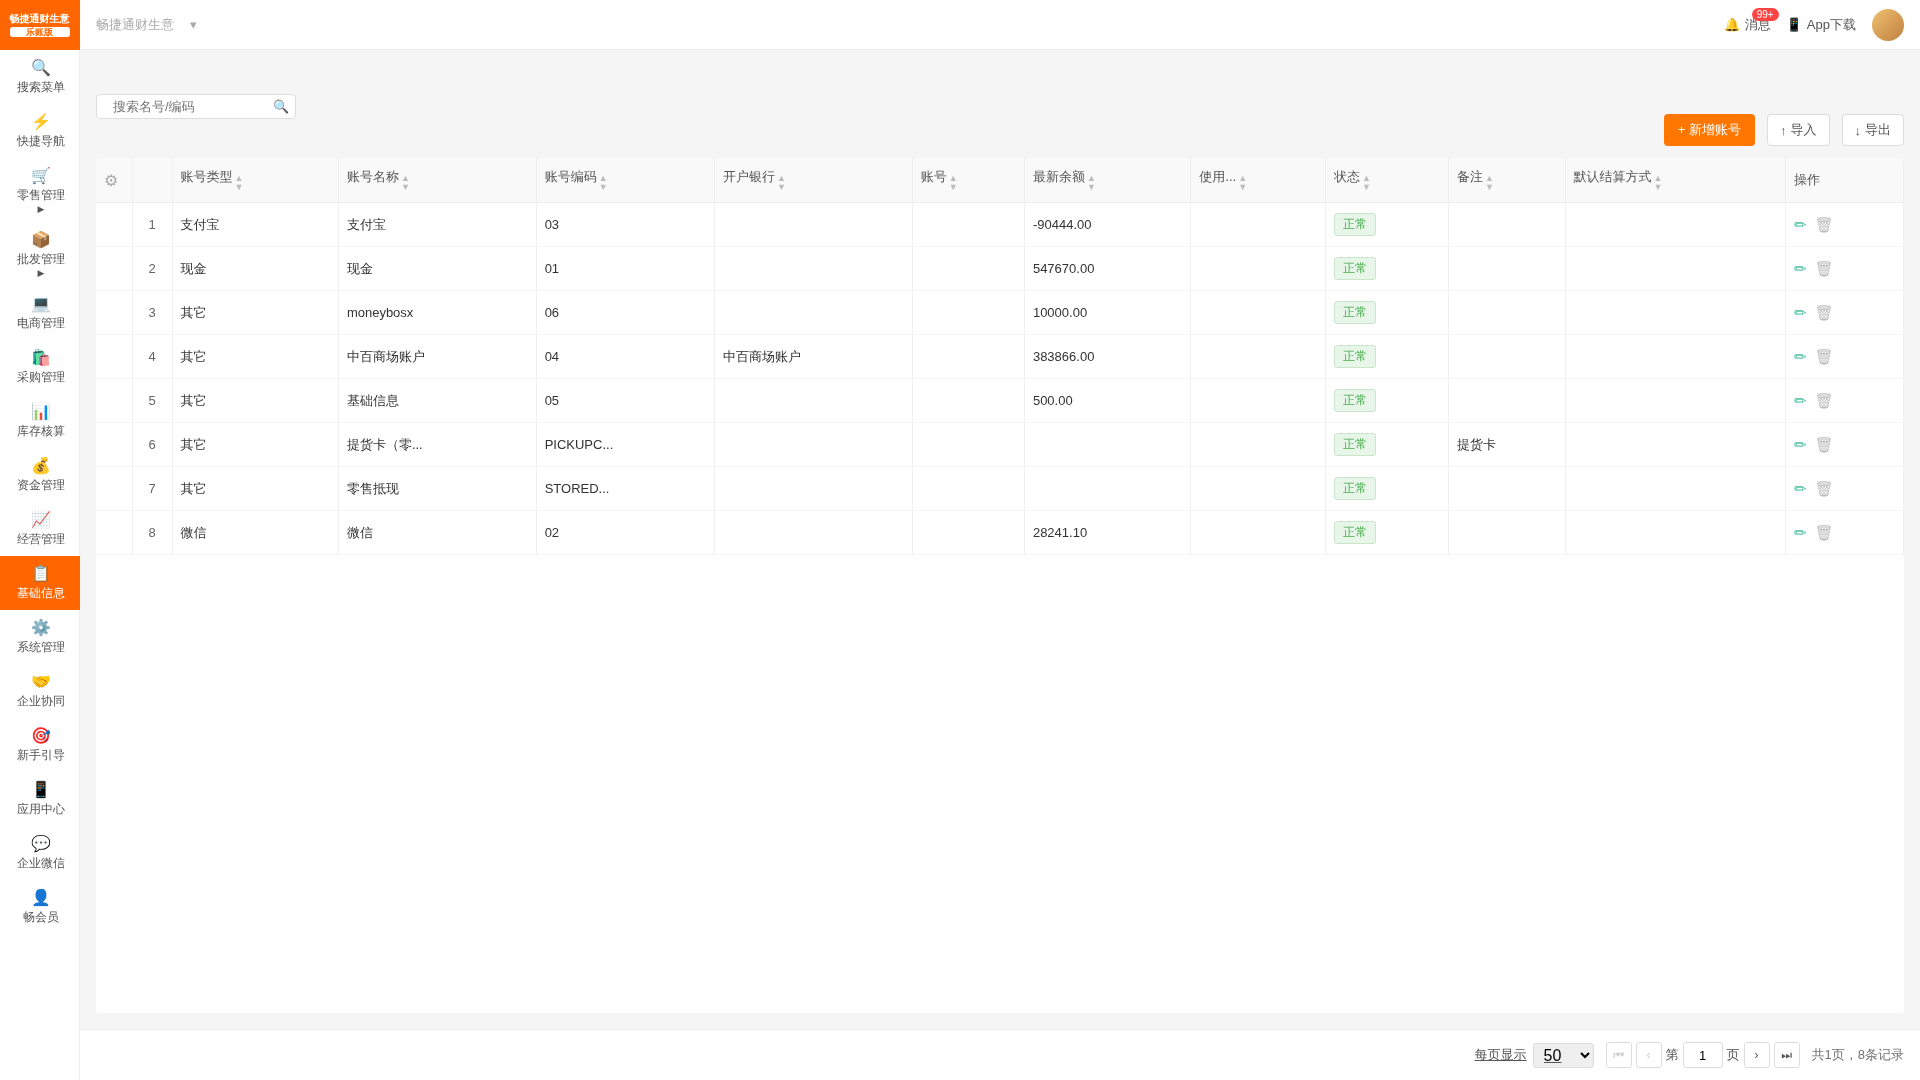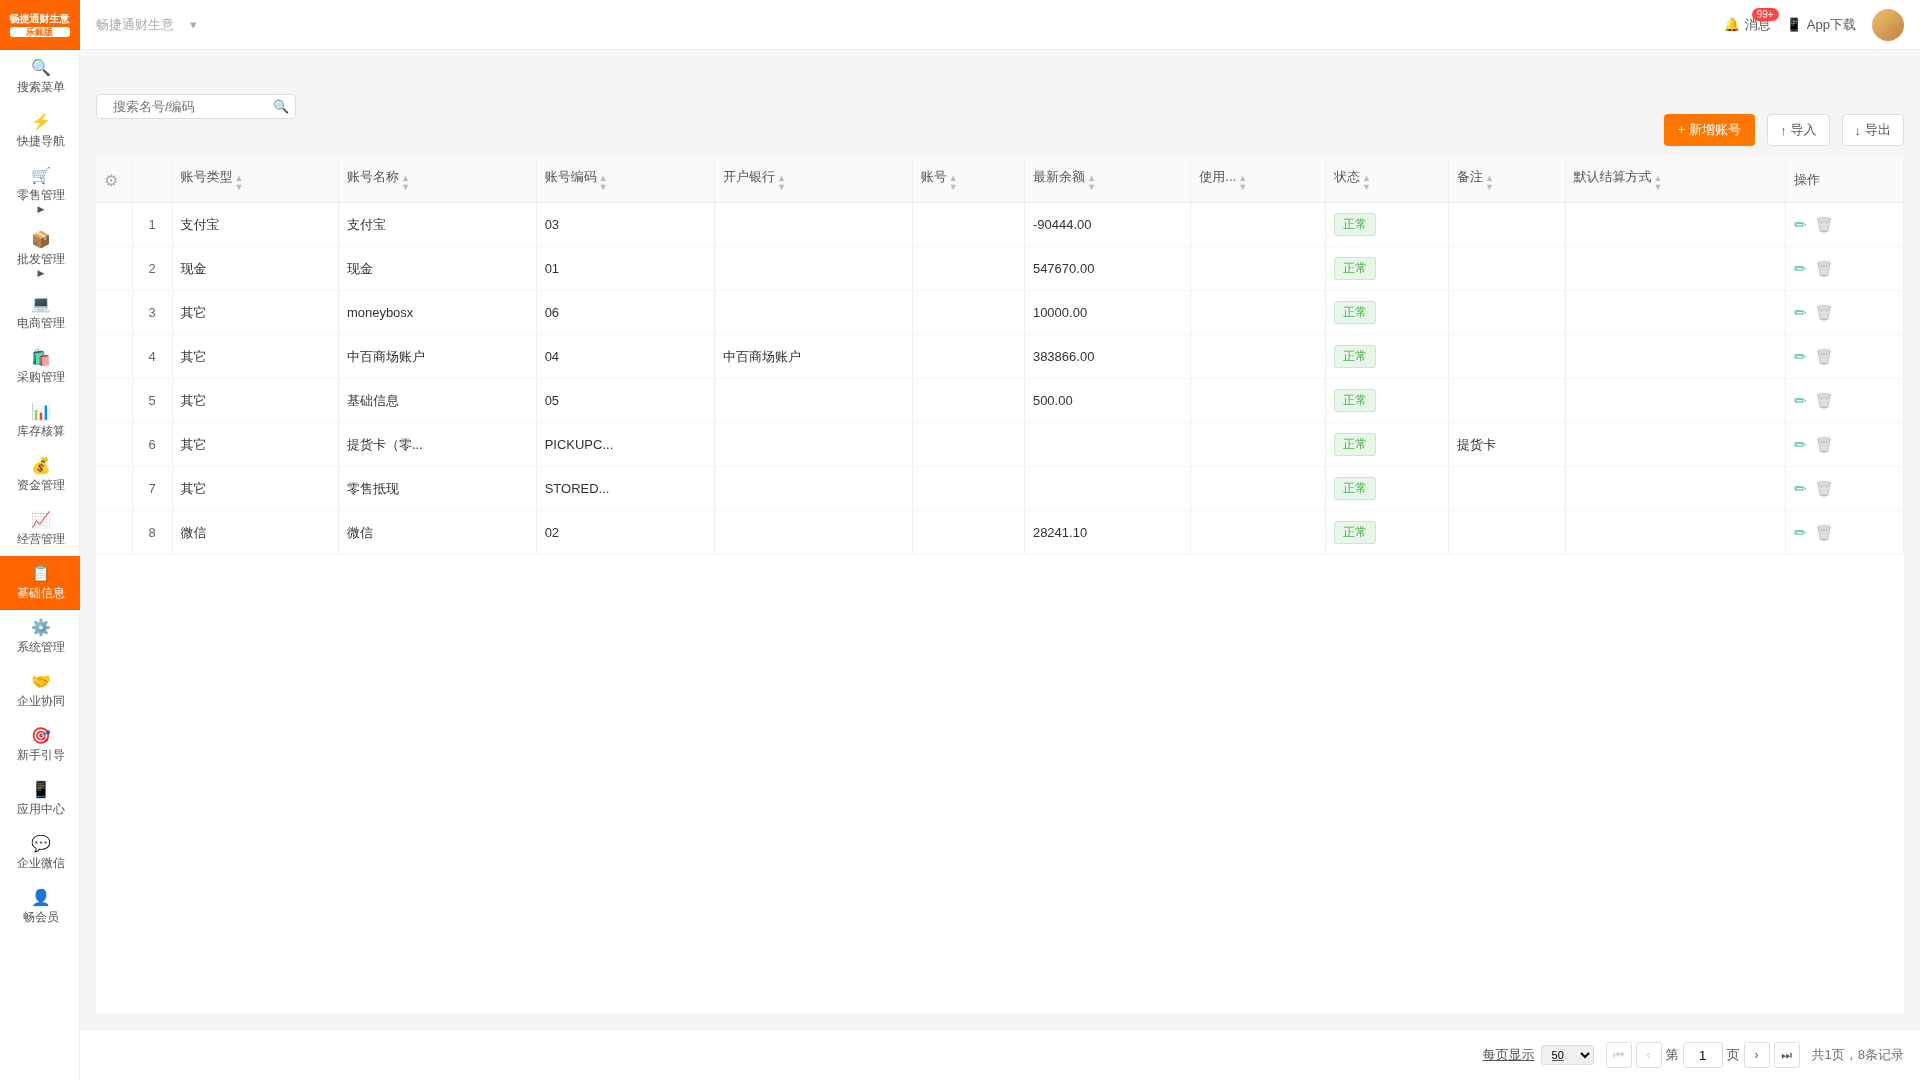--- a/index.html
+++ b/index.html
@@ -212,21 +212,21 @@
       justify-content: flex-end;
       padding: 12px 16px;
       background: #fff;
       border-top: 1px solid #eee;
       gap: 12px;
       font-size: 13px;
       color: #555;
       flex-shrink: 0;
     }
     .per-page { display: flex; align-items: center; gap: 6px; text-decoration: underline; }
-    .per-page select { border: 1px solid #ddd; border-radius: 3px; padding: 2px 6px; font-size: 11px; }
+    .per-page select { border: 1px solid #ddd; border-radius: 3px; padding: 2px 6px; font-size: 16px; }
     .page-nav { display: flex; align-items: center; gap: 4px; }
     .page-btn {
       width: 26px; height: 26px; border: 1px solid #ddd; border-radius: 3px;
       background: #fff; cursor: pointer; display: flex; align-items: center; justify-content: center;
       font-size: 12px; color: #555;
     }
     .page-btn.disabled { color: #ccc; cursor: default; }
     .page-input { width: 40px; height: 26px; text-align: center; border: 1px solid #ddd; border-radius: 3px; font-size: 13px; }
     .page-total { color: #737373; }
   </style>

